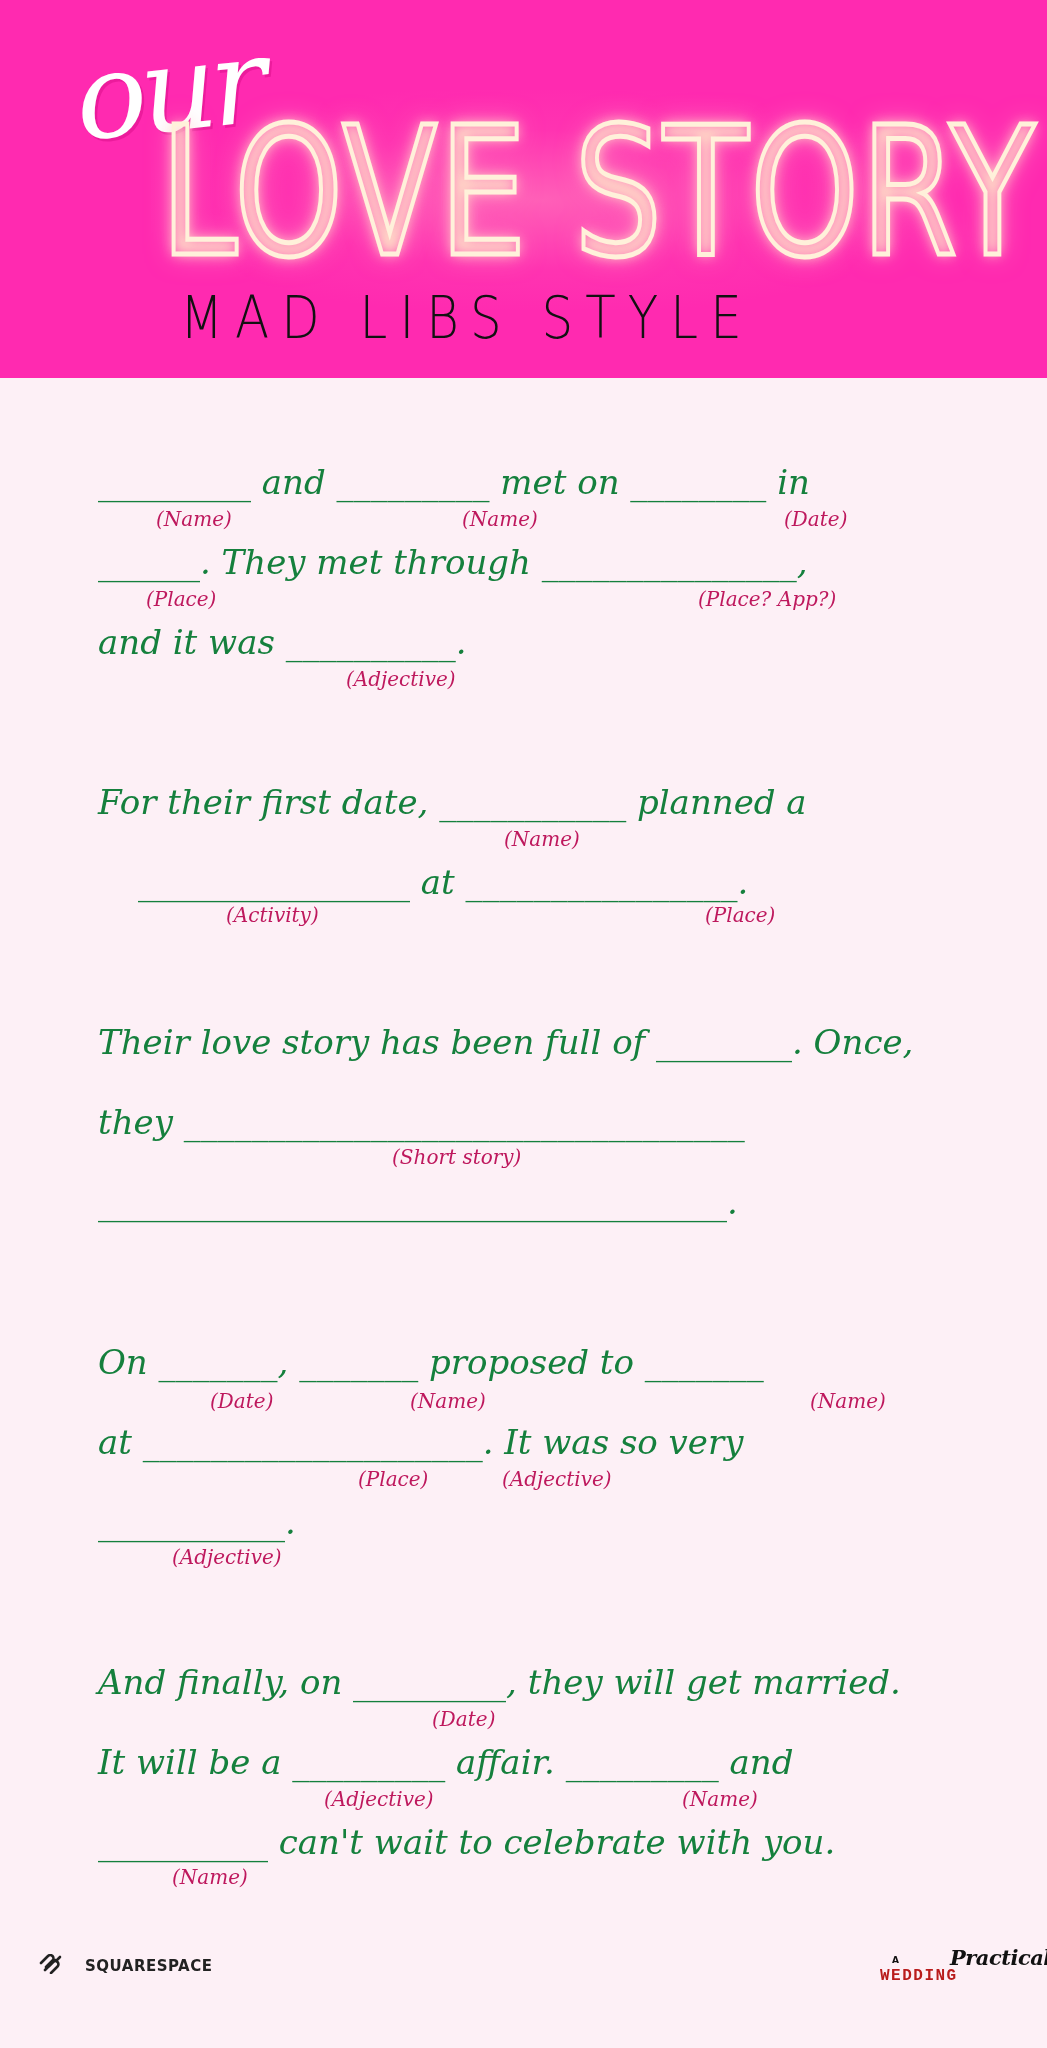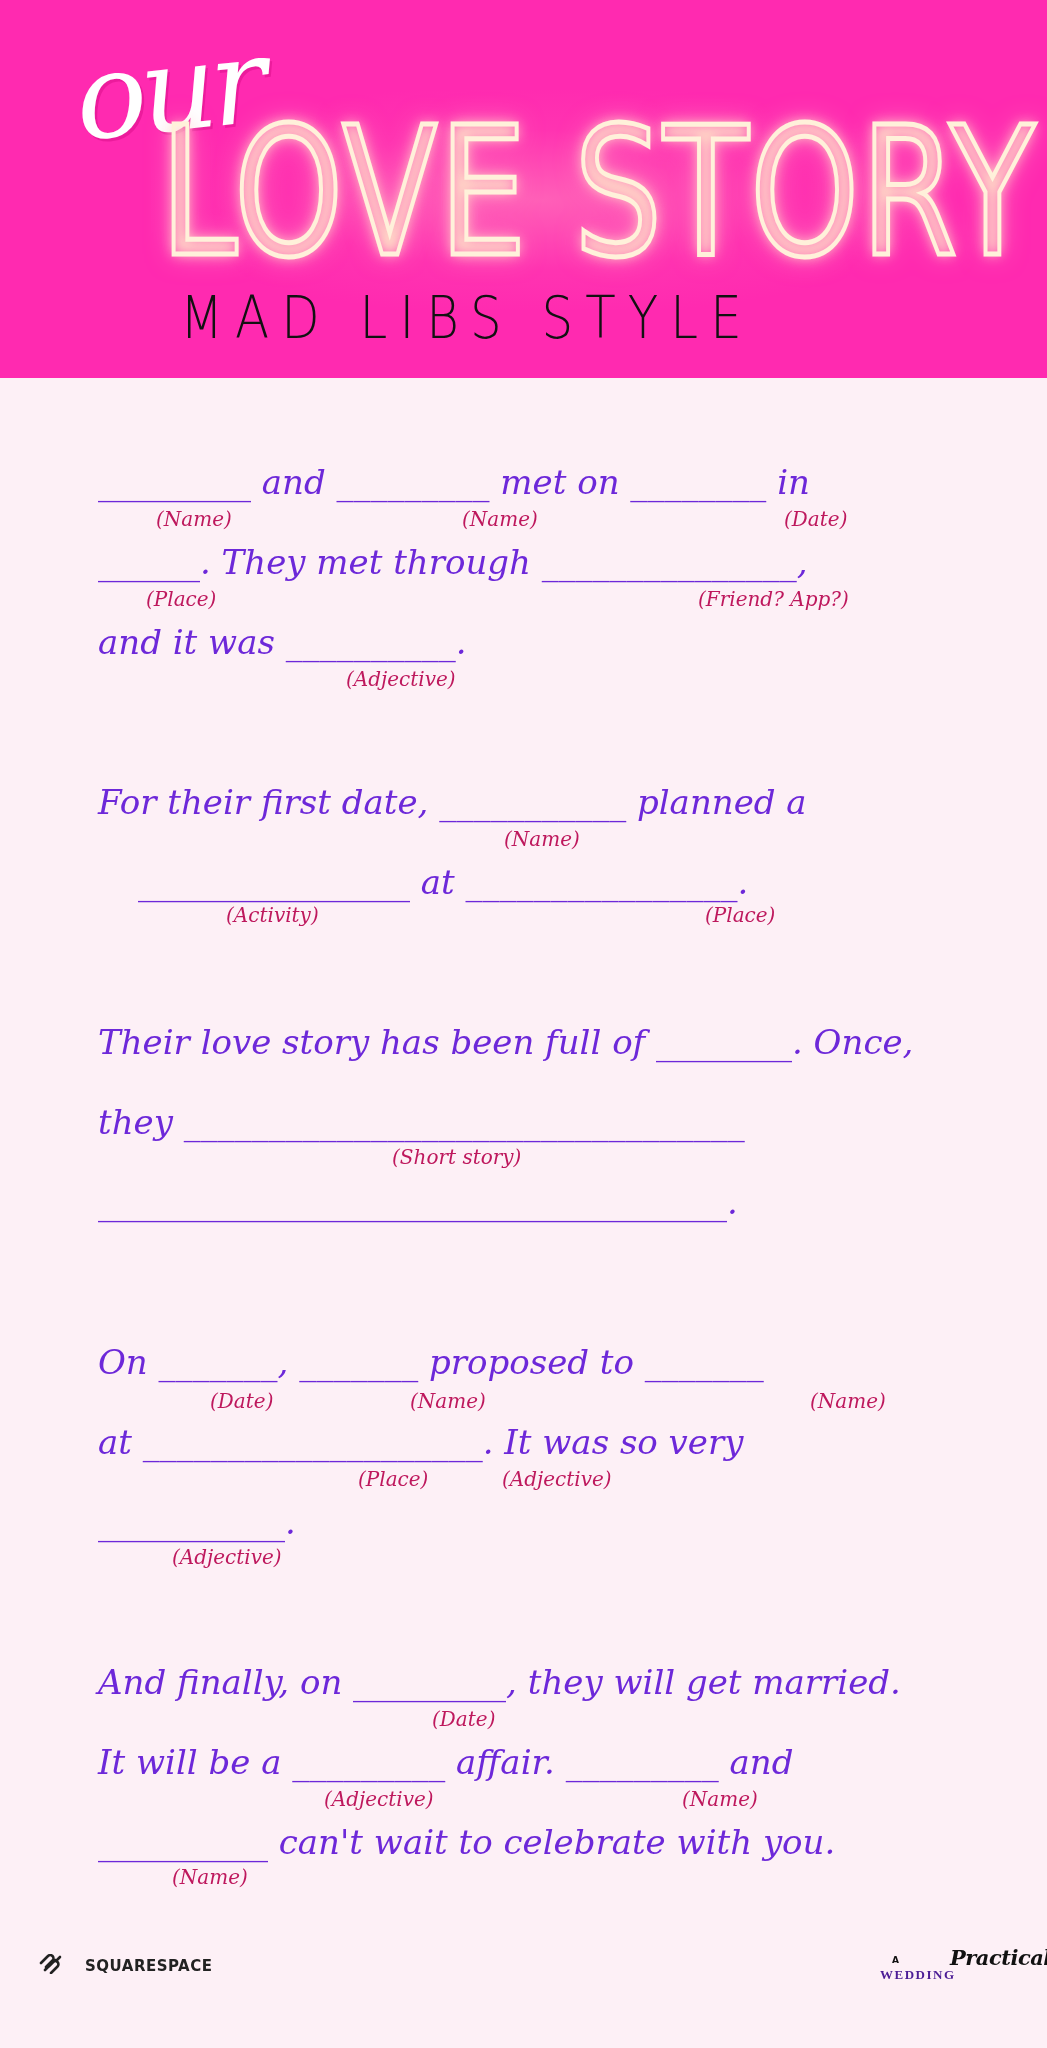--- a/index.html
+++ b/index.html
@@ -37,60 +37,60 @@
   }
   .subtitle {
     position: absolute; left: 180px; top: 290px; width: 710px;
     font-family: "DejaVu Sans", sans-serif; font-weight: 200;
     font-size: 58px; line-height: 56px; color: #111111;
     letter-spacing: 14px; white-space: nowrap;
     transform: scaleX(0.86); transform-origin: left top;
   }
   .line {
     position: absolute; left: 98px;
-    font-style: italic; font-size: 34px; line-height: 40px; color: #6d28d9;
+    font-style: italic; font-size: 34px; line-height: 40px; color: #15803d;
     white-space: pre;
     text-align: center;
   }
   .lbl {
     position: absolute; font-style: italic; font-size: 20px; line-height: 22px;
     color: #be185d; white-space: pre; text-align: right;
   }
   .footer-left {
     position: absolute; left: 38px; top: 1954px; display: flex; align-items: center; gap: 21px;
   }
   .sq-text {
     font-family: "DejaVu Sans", sans-serif; font-weight: bold; font-size: 15px; letter-spacing: 0.5px; color: #222;
   }
   .footer-right {
     position: absolute; left: 880px; top: 1945px; width: 120px; height: 50px;
   }
   .apw-a { position: absolute; left: 12px; top: 10px; font-family: "DejaVu Sans", sans-serif; font-weight: bold; font-size: 9px; color: #111; }
   .apw-practical { position: absolute; left: 22px; top: 0px; font-family: "DejaVu Serif", serif; font-style: italic; font-weight: bold; font-size: 21px; color: #111; letter-spacing: -0.5px; margin-left: 48px; }
-  .apw-wedding { position: absolute; left: 0px; top: 22px; font-family: Liberation Serif, serif; font-weight: bold; font-size: 13px; color: #4c1d95; letter-spacing: 1.5px; }
+  .apw-wedding { position: absolute; left: 0px; top: 22px; font-family: Liberation Mono, monospace; font-weight: bold; font-size: 16px; color: #b91c1c; letter-spacing: 1.5px; }
 </style>
 </head>
 <body>
 
 <div class="header">
   <div class="glow"></div>
   <div class="our">our</div>
   <div class="love-story">LOVE STORY</div>
   <div class="subtitle">MAD LIBS STYLE</div>
 </div>
 
 <div>
   <div class="line" style="top:462px;">_________ and _________ met on ________ in</div>
   <div class="lbl" style="left:156px; top:508px;">(Name)</div>
   <div class="lbl" style="left:462px; top:508px;">(Name)</div>
   <div class="lbl" style="left:784px; top:508px;">(Date)</div>
 
   <div class="line" style="top:542px;">______. They met through _______________,</div>
   <div class="lbl" style="left:146px; top:588px;">(Place)</div>
-  <div class="lbl" style="left:698px; top:588px;">(Friend? App?)</div>
+  <div class="lbl" style="left:698px; top:588px;">(Place? App?)</div>
 
   <div class="line" style="top:622px;">and it was __________.</div>
   <div class="lbl" style="left:346px; top:668px;">(Adjective)</div>
 </div>
 
 <div>
   <div class="line" style="top:782px;">For their first date, ___________ planned a</div>
   <div class="lbl" style="left:504px; top:828px;">(Name)</div>
 
   <div class="line" style="top:862px;margin-left:40px;">________________ at ________________.</div>

